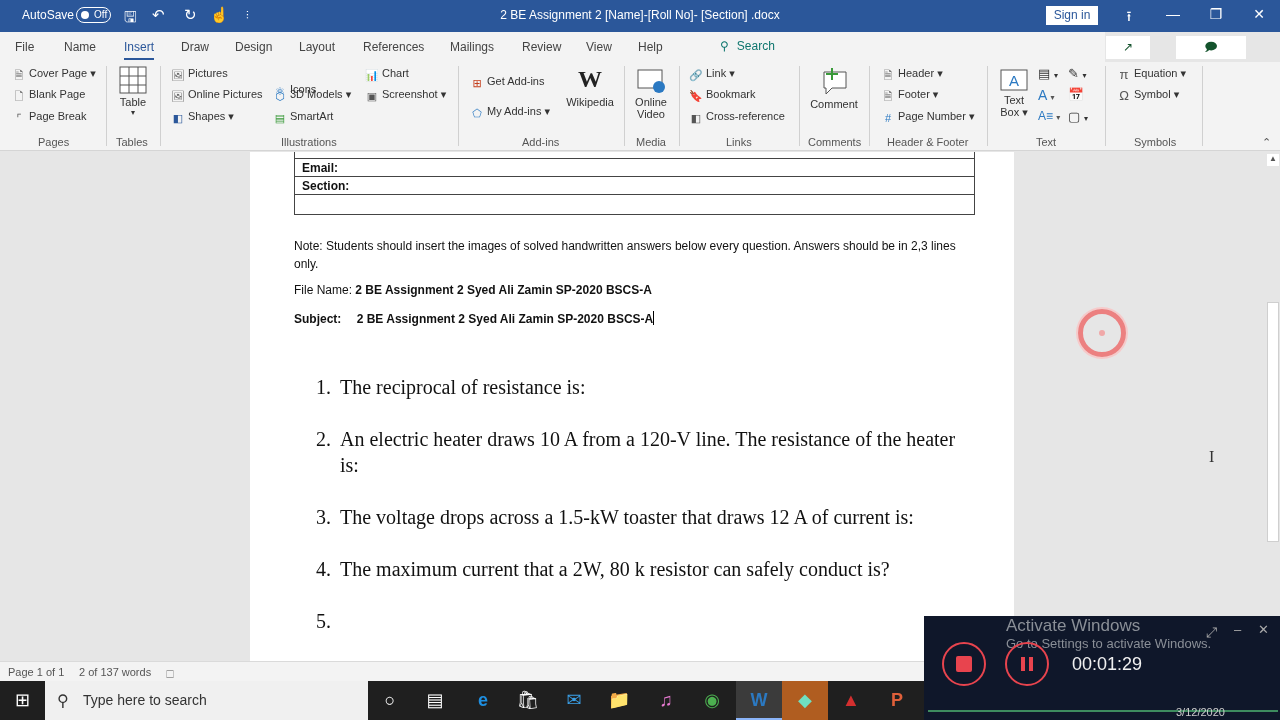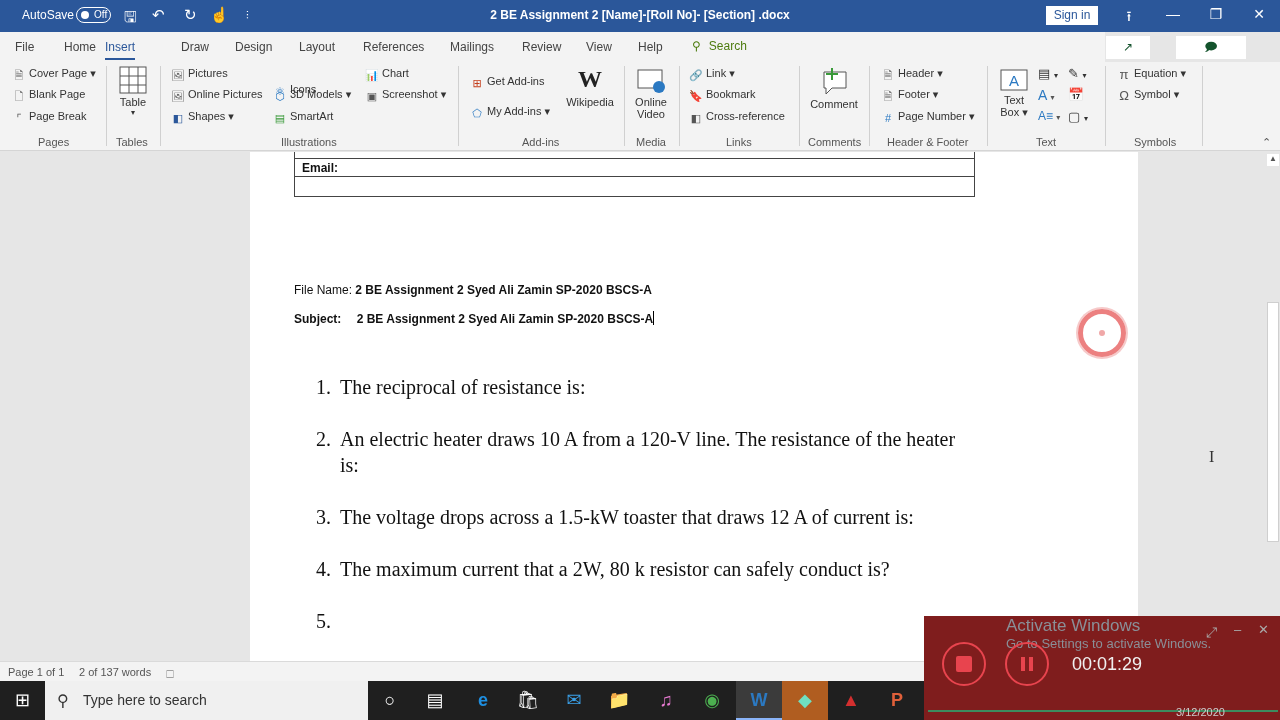--- a/index.html
+++ b/index.html
@@ -2,41 +2,41 @@
 <html><head>
 <meta charset="utf-8">
 <style>
   * { box-sizing: border-box; margin: 0; padding: 0; }
   html, body { width: 1280px; height: 720px; overflow: hidden; background: #e6e6e6; font-family: "Liberation Sans", sans-serif; }
   .titlebar { position: absolute; left: 0; top: 0; width: 1280px; height: 32px; background: #2b579a; color: #fff; font-size: 12px; }
   .titlebar .autosave { position: absolute; left: 22px; top: 8px; font-size: 12px; }
   .toggle { position: absolute; left: 76px; top: 7px; width: 35px; height: 16px; border: 1px solid #fff; border-radius: 9px; font-size: 10px; line-height: 14px; padding-left: 17px; }
   .toggle::before { content: ""; position: absolute; left: 4px; top: 3px; width: 8px; height: 8px; border-radius: 50%; background: #fff; }
   .qat { position: absolute; top: 6px; font-size: 15px; color: #fff; }
-  .doc-title { position: absolute; left: 0; width: 1280px; top: 8px; text-align: center; font-size: 12px; pointer-events: none; font-weight: bold; }
+  .doc-title { position: absolute; left: 0; width: 1280px; top: 8px; text-align: center; font-size: 12px; pointer-events: none; }
   .signin { position: absolute; left: 1046px; top: 6px; width: 52px; height: 19px; background: #fff; color: #2b579a; font-size: 12px; text-align: center; line-height: 19px; }
   .winbtn { position: absolute; top: 6px; font-size: 14px; color: #fff; width: 20px; text-align: center; }
 
   .tabsbar { position: absolute; left: 0; top: 32px; width: 1105px; height: 30px; background: #f3f3f3; font-size: 12px; color: #444; text-align: center; }
   .tab { position: absolute; top: 8px; }
   .tab.active { color: #2b579a; }
   .tab.active::after { content: ""; position: absolute; left: 0; right: 0; top: 18px; height: 2px; background: #2b579a; }
-  .search-tab { position: absolute; left: 692px; top: 7px; color: #4d7c0f; }
+  .search-tab { position: absolute; left: 720px; top: 7px; color: #0f766e; }
   .share-btn, .comments-btn { position: absolute; top: 4px; height: 23px; background: #fff; color: #14532d; font-size: 12px; line-height: 23px; padding: 0 6px; }
 
   .ribbon { position: absolute; left: 0; top: 62px; width: 1280px; height: 89px; background: #f3f3f3; border-bottom: 1px solid #d5d5d5; font-size: 11px; color: #333; }
   .ribbon .item { position: absolute; white-space: nowrap; }
   .ribbon .ico { display: inline-block; width: 14px; height: 12px; margin-right: 3px; vertical-align: -2px; color: #555; font-size: 11px; text-align: center; }
   .ribbon .grp { position: absolute; top: 74px; font-size: 11px; color: #555; text-align: center; }
   .ribbon .sep { position: absolute; top: 4px; width: 1px; height: 80px; background: #d0d0d0; }
   .big { position: absolute; text-align: center; }
   .collapse-btn { position: absolute; left: 1262px; top: 74px; font-size: 11px; color: #555; }
 
   .canvas { position: absolute; left: 0; top: 152px; width: 1266px; height: 509px; background: #e6e6e6; overflow: hidden; }
-  .page { position: absolute; left: 250px; top: 0; width: 888px; height: 509px; background: #fff; }
+  .page { position: absolute; left: 250px; top: 0; width: 764px; height: 509px; background: #fff; }
   .info-table { position: absolute; left: 44px; top: -6px; width: 681px; border-collapse: collapse; font-family: "Liberation Sans", sans-serif; font-size: 12px; font-weight: bold; color: #111; }
   .info-table td { border: 1px solid #444; height: 18px; padding-left: 7px; }
   .note { position: absolute; left: 44px; top: 85px; width: 680px; font-size: 12px; line-height: 18px; color: #111; }
   .fname { position: absolute; left: 44px; top: 131px; font-size: 12px; color: #111; }
   .subject { position: absolute; left: 44px; top: 159px; font-size: 12px; color: #111; }
   .bold { font-weight: bold; }
   .caret { display: inline-block; width: 1px; height: 14px; background: #000; vertical-align: -2px; }
   .qlist { position: absolute; left: 66px; top: 222px; width: 650px; font-family: "Liberation Serif", serif; font-size: 20px; color: #111; line-height: 26px; }
   .q { position: relative; padding-left: 24px; margin-bottom: 26px; }
   .q .num { position: absolute; left: 0; top: 0; }
@@ -53,21 +53,21 @@
   .statusbar span { position: absolute; top: 4px; }
 
   .taskbar { position: absolute; left: 0; top: 681px; width: 1280px; height: 39px; background: #1f1f1f; }
   .start { position: absolute; left: 0; top: 0; width: 45px; height: 39px; color: #fff; font-size: 18px; text-align: center; line-height: 39px; }
   .tsearch { position: absolute; left: 45px; top: 0; width: 323px; height: 39px; background: #f0f0f0; font-size: 14px; color: #333; line-height: 39px; padding-left: 38px; }
   .tsearch .sico { position: absolute; left: 12px; top: 0; font-size: 16px; color: #333; }
   .tb-icon { position: absolute; top: 0; width: 46px; height: 39px; text-align: center; line-height: 39px; font-size: 18px; }
   .tb-icon.active { background: #3b3b3b; border-bottom: 2px solid #8ab4f8; }
   .tb-icon.filmora { background: #b05d20; }
 
-  .recorder { position: absolute; left: 924px; top: 616px; width: 356px; height: 104px; background: #7f1d1d; color: #eee; }
+  .recorder { position: absolute; left: 924px; top: 616px; width: 356px; height: 104px; background: #0f172a; color: #eee; }
   .activate { position: absolute; left: 82px; top: 0; color: #8a8f97; font-size: 17px; }
   .activate-sub { position: absolute; left: 82px; top: 20px; color: #8a8f97; font-size: 13px; }
   .rec-stop, .rec-pause { position: absolute; top: 26px; width: 44px; height: 44px; border: 2px solid #e8444e; border-radius: 50%; }
   .rec-stop { left: 18px; }
   .rec-stop::after { content: ""; position: absolute; left: 12px; top: 12px; width: 16px; height: 16px; background: #e8444e; border-radius: 2px; }
   .rec-pause { left: 81px; }
   .rec-pause::before, .rec-pause::after { content: ""; position: absolute; top: 13px; width: 4px; height: 14px; background: #e8444e; }
   .rec-pause::before { left: 14px; }
   .rec-pause::after { left: 22px; }
   .rec-time { position: absolute; left: 148px; top: 38px; font-size: 18px; color: #f0f0f0; }
@@ -91,22 +91,22 @@
   <div class="doc-title">2 BE Assignment 2  [Name]-[Roll No]- [Section] .docx</div>
   <span class="signin">Sign in</span>
   <span class="winbtn" style="left:1119px">⭱</span>
   <span class="winbtn" style="left:1163px">—</span>
   <span class="winbtn" style="left:1206px">❐</span>
   <span class="winbtn" style="left:1249px">✕</span>
 </div>
 
 <div class="tabsbar">
   <span class="tab" style="left:15px">File</span>
-  <span class="tab" style="left:64px">Home</span>
-  <span class="tab active" style="left:105px">Insert</span>
+  <span class="tab" style="left:64px">Name</span>
+  <span class="tab active" style="left:124px">Insert</span>
   <span class="tab" style="left:181px">Draw</span>
   <span class="tab" style="left:235px">Design</span>
   <span class="tab" style="left:299px">Layout</span>
   <span class="tab" style="left:363px">References</span>
   <span class="tab" style="left:450px">Mailings</span>
   <span class="tab" style="left:522px">Review</span>
   <span class="tab" style="left:586px">View</span>
   <span class="tab" style="left:638px">Help</span>
   <span class="search-tab">
     <span style="margin-right:8px">⚲</span><span>Search</span>
@@ -223,24 +223,28 @@
   <div class="page">
     <table class="info-table">
       <tbody>
           <tr>
             <td style="height:12px"></td>
           </tr>
       <tr>
             <td>Email:</td>
           </tr>
       <tr>
+            <td>Section:</td>
+          </tr>
+      <tr>
             <td style="height:20px"></td>
           </tr>
     </tbody>
       </table>
+    <div class="note">Note: Students should insert the images of solved handwritten answers below every question. Answers should be in 2,3 lines only.</div>
     <div class="fname">
       <span>File Name: </span><span class="bold">2 BE Assignment 2 Syed Ali Zamin SP-2020 BSCS-A</span>
     </div>
     <div class="subject">
       <span class="bold">Subject:</span>
       <span class="bold" style="margin-left:12px">2 BE Assignment 2 Syed Ali Zamin SP-2020 BSCS-A</span><span class="caret"></span>
     </div>
     <div class="qlist">
       <div class="q"><span class="num">1.</span><span>The reciprocal of resistance is:</span></div>
       <div class="q"><span class="num">2.</span><span>An electric heater draws 10 A from a 120-V line. The resistance of the heater is:</span></div>

